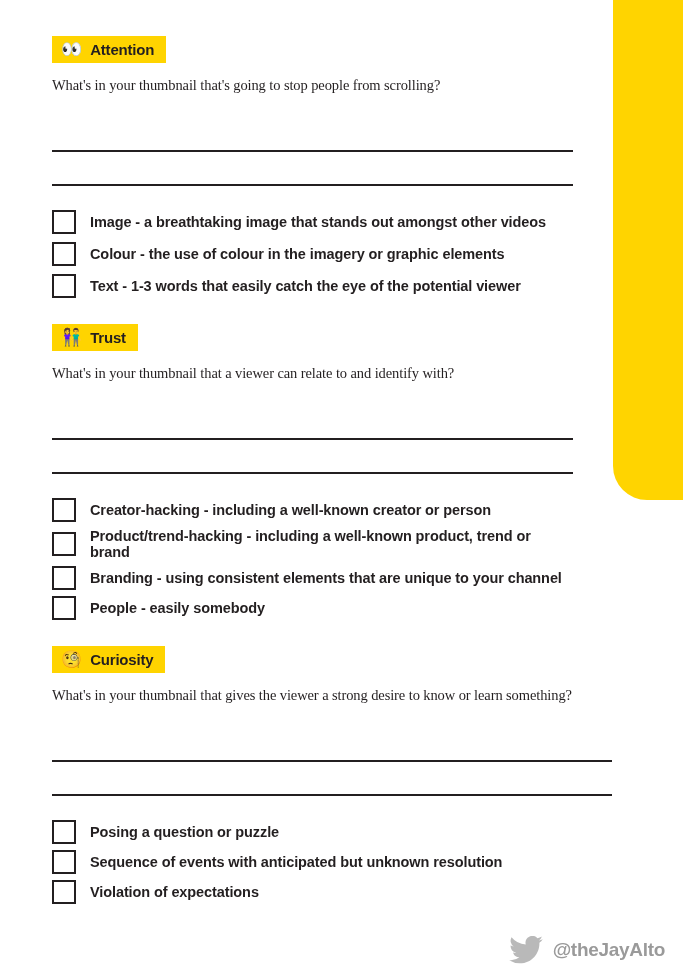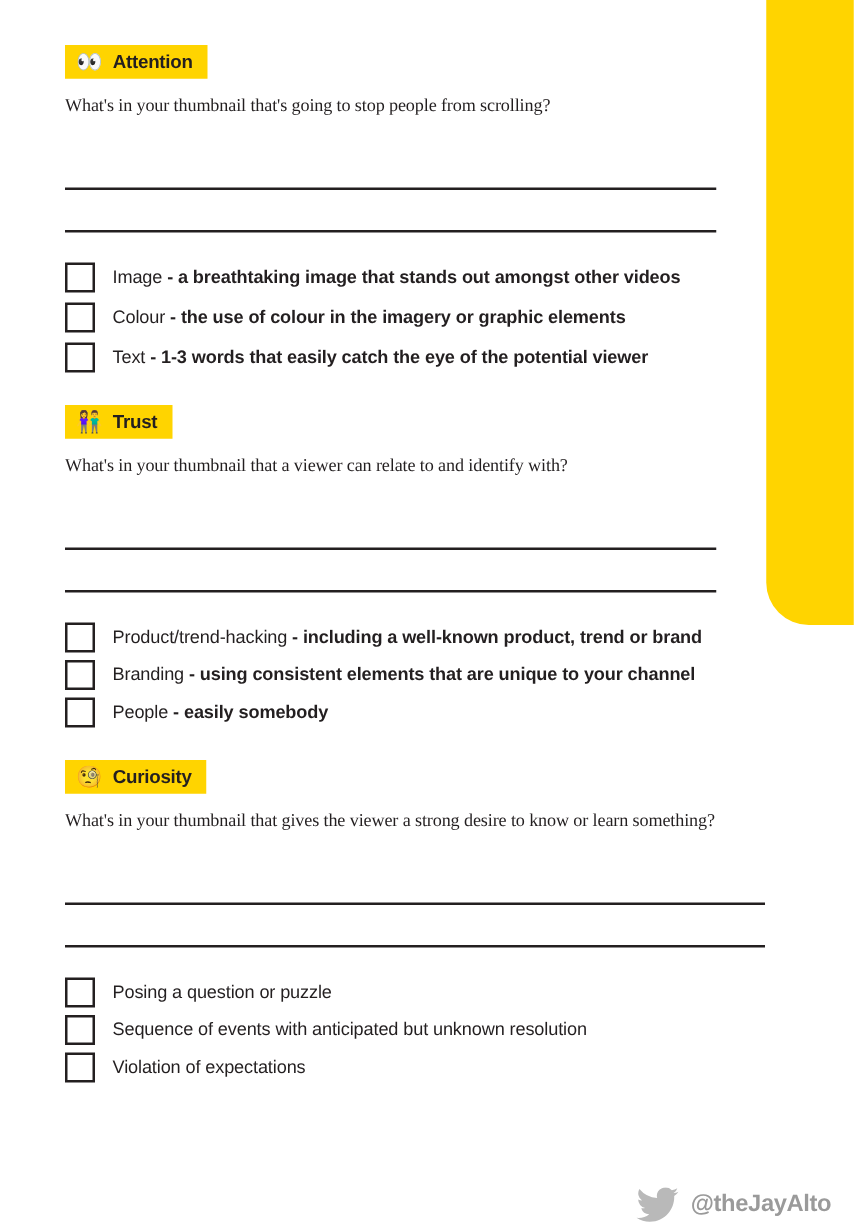--- a/index.html
+++ b/index.html
@@ -87,30 +87,30 @@
     border: 2px solid #231f20;
     box-sizing: border-box;
     flex: 0 0 auto;
     margin-right: 14px;
     background: #ffffff;
   }
   .check-text {
     font-size: 14.5px;
     letter-spacing: -0.1px;
   }
-  .check-text b { font-weight: normal; }
+  .check-text b { font-weight: bold; }
   .check-text .plain { font-weight: bold; }
 
   
   .checklist.attention .check-row { margin-bottom: 8px; }
 
   .footer {
     position: absolute;
     right: 18px;
-    bottom: 2px;
+    bottom: 16px;
     display: flex;
     align-items: center;
     gap: 10px;
   }
   .twitter-bird { width: 34px; height: 28px; }
   .handle {
     font-size: 19px;
     font-weight: bold;
     color: #9a9a9a;
     letter-spacing: -0.3px;
@@ -157,20 +157,24 @@
       <span class="tag-label">Trust</span>
     </div>
     <p class="prompt">What's in your thumbnail that a viewer can relate to and identify with?</p>
     <div class="rules">
       <div class="rule"></div>
       <div class="rule"></div>
     </div>
     <div class="checklist">
       <div class="check-row">
         <span class="checkbox"></span>
+        <span class="check-text"><b>Creator-hacking</b><span class="plain"> - including a well-known creator or person</span></span>
+      </div>
+      <div class="check-row">
+        <span class="checkbox"></span>
         <span class="check-text"><b>Product/trend-hacking</b><span class="plain"> - including a well-known product, trend or brand</span></span>
       </div>
       <div class="check-row">
         <span class="checkbox"></span>
         <span class="check-text"><b>Branding</b><span class="plain"> - using consistent elements that are unique to your channel</span></span>
       </div>
       <div class="check-row">
         <span class="checkbox"></span>
         <span class="check-text"><b>People</b><span class="plain"> - easily somebody</span></span>
       </div>

